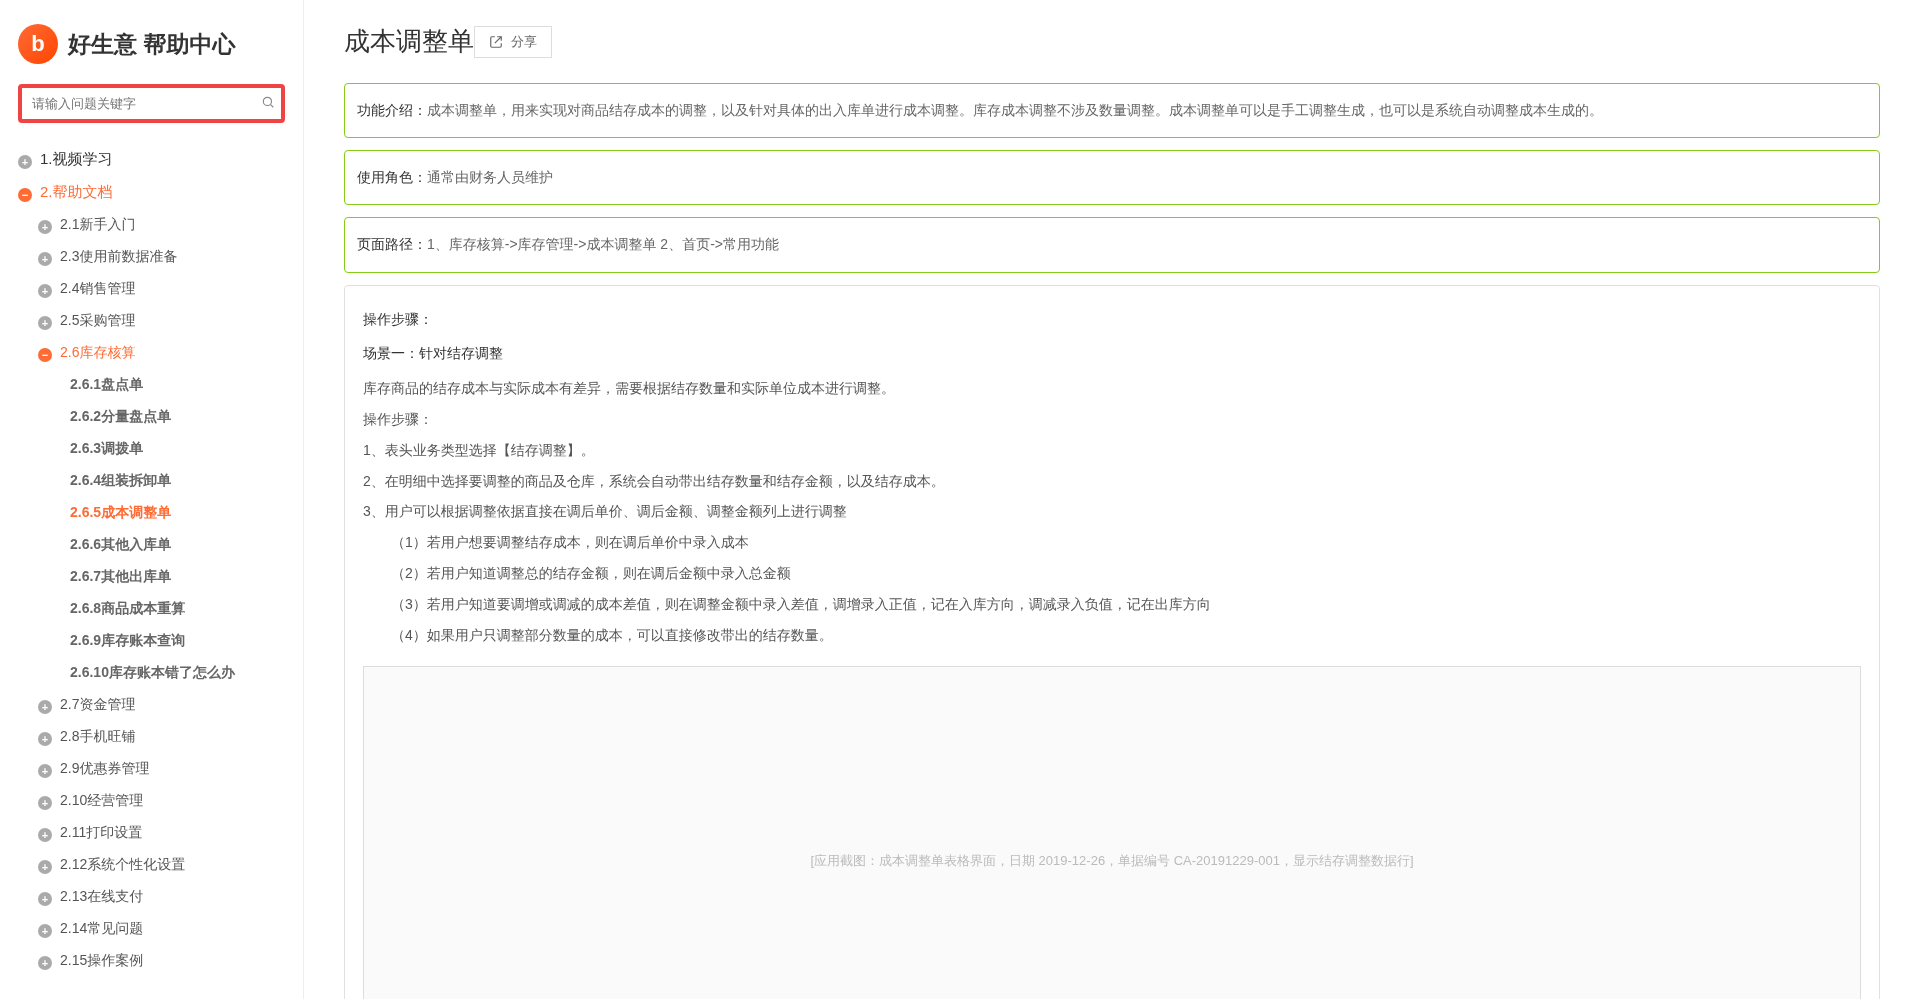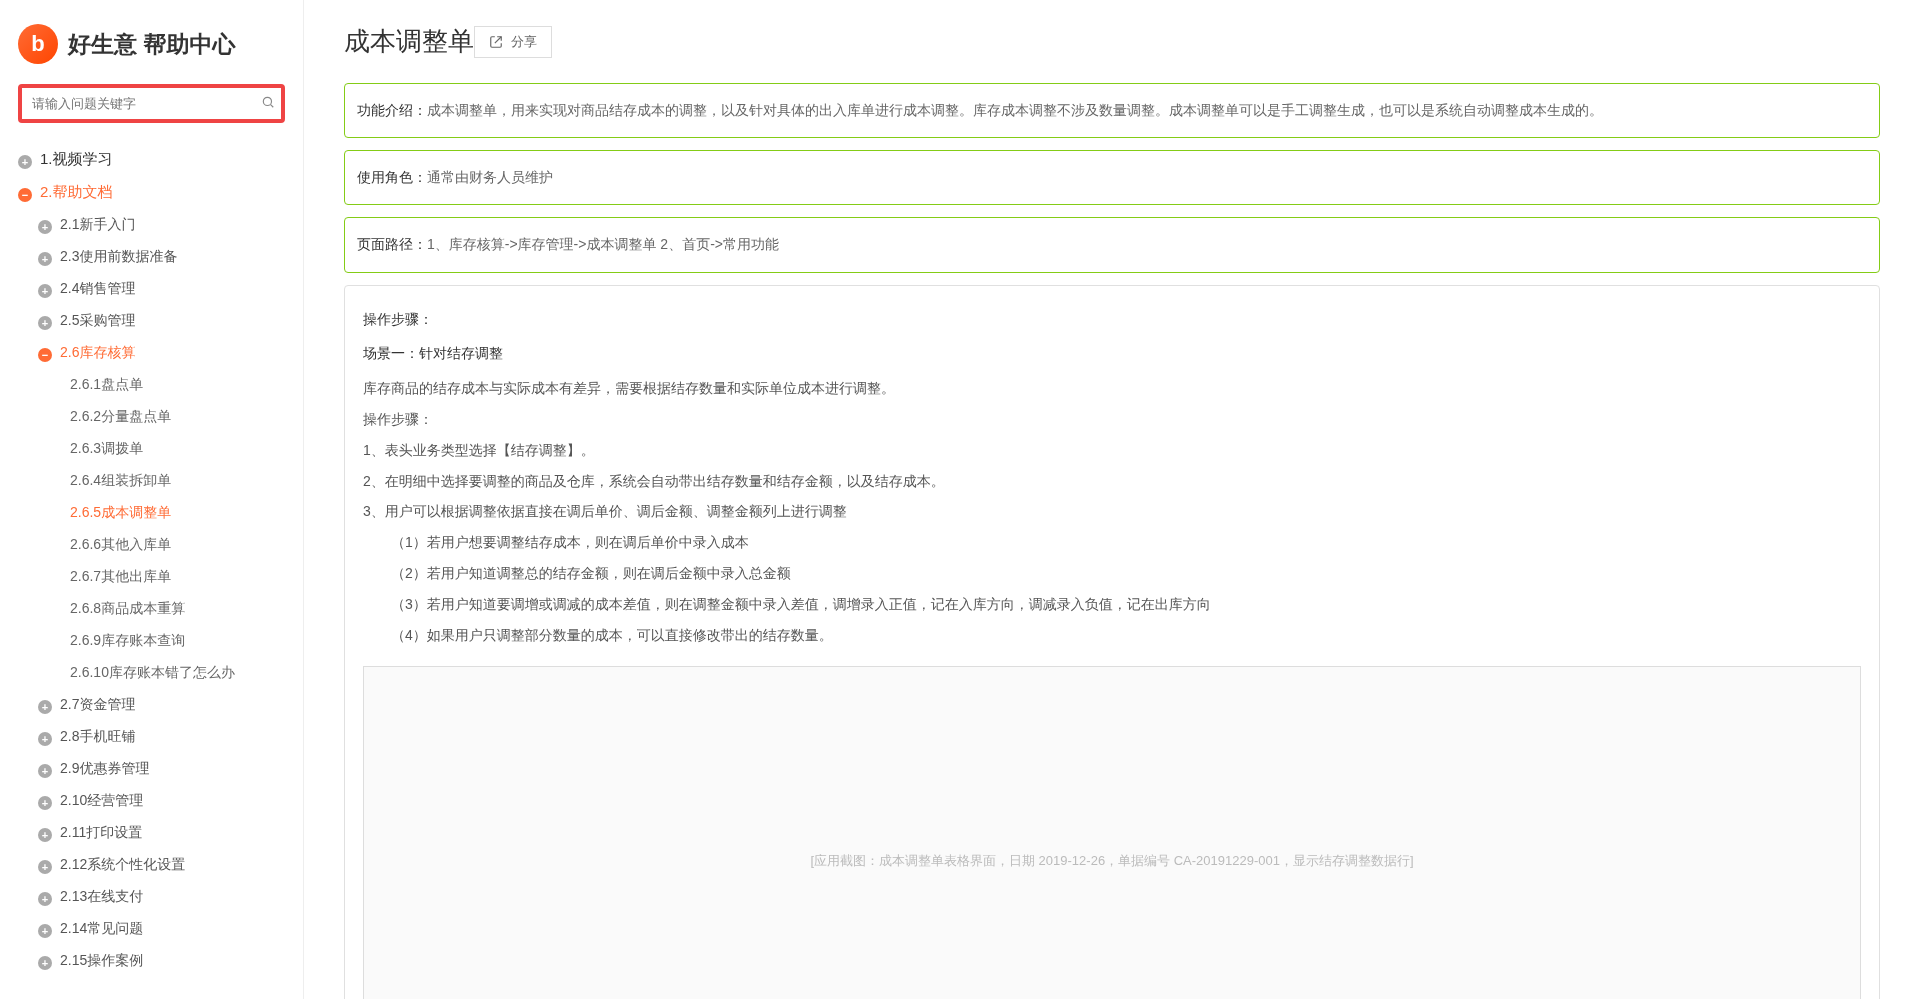--- a/index.html
+++ b/index.html
@@ -8,21 +8,21 @@
 .logo-row{display:flex;align-items:center;gap:10px;margin-bottom:20px}
 .logo-badge{width:40px;height:40px;border-radius:50%;background:linear-gradient(135deg,#ff6b35,#ff4500);display:flex;align-items:center;justify-content:center;color:#fff;font-weight:bold;font-size:22px}
 .logo-text{font-size:23px;color:#333;font-weight:700}
 .search-box{position:relative;margin-bottom:20px}
 .search-box input{width:100%;padding:8px 32px 8px 10px;border:4px solid #ef4444;border-radius:4px;font-size:13px;color:#999}
 .search-box .s-icon{position:absolute;right:10px;top:50%;transform:translateY(-50%);color:#888}
 .nav{list-style:none}
 .nav li{padding:7px 0;font-size:14px;color:#555;cursor:pointer;display:flex;align-items:flex-end;gap:8px}
 .nav li.l1{color:#333;font-weight:500;font-size:15px}
 .nav li.l2{padding-left:20px}
-.nav li.l3{padding-left:52px;color:#666;font-weight:400}
+.nav li.l3{padding-left:52px;color:#666;font-weight:700}
 .nav li.orange{color:#ff6b35}
 .bullet{width:14px;height:14px;border-radius:50%;display:inline-flex;align-items:center;justify-content:center;flex-shrink:0}
 .bullet.plus{background:#aaa}
 .bullet.minus{background:#ff6b35}
 .bullet::before{content:"+";color:#fff;font-size:11px;font-weight:bold;line-height:1}
 .bullet.minus::before{content:"−"}
 .main{flex:1;padding:24px 40px;overflow-y:auto;background:#fff}
 .page-header{display:flex;align-items:center;margin-bottom:24px}
 .page-title{font-size:26px;color:#333;font-weight:500}
 .share-btn{border:1px solid #ddd;padding:6px 14px;border-radius:0;font-size:13px;color:#666;background:#fff;display:flex;align-items:center;gap:8px;cursor:pointer}

